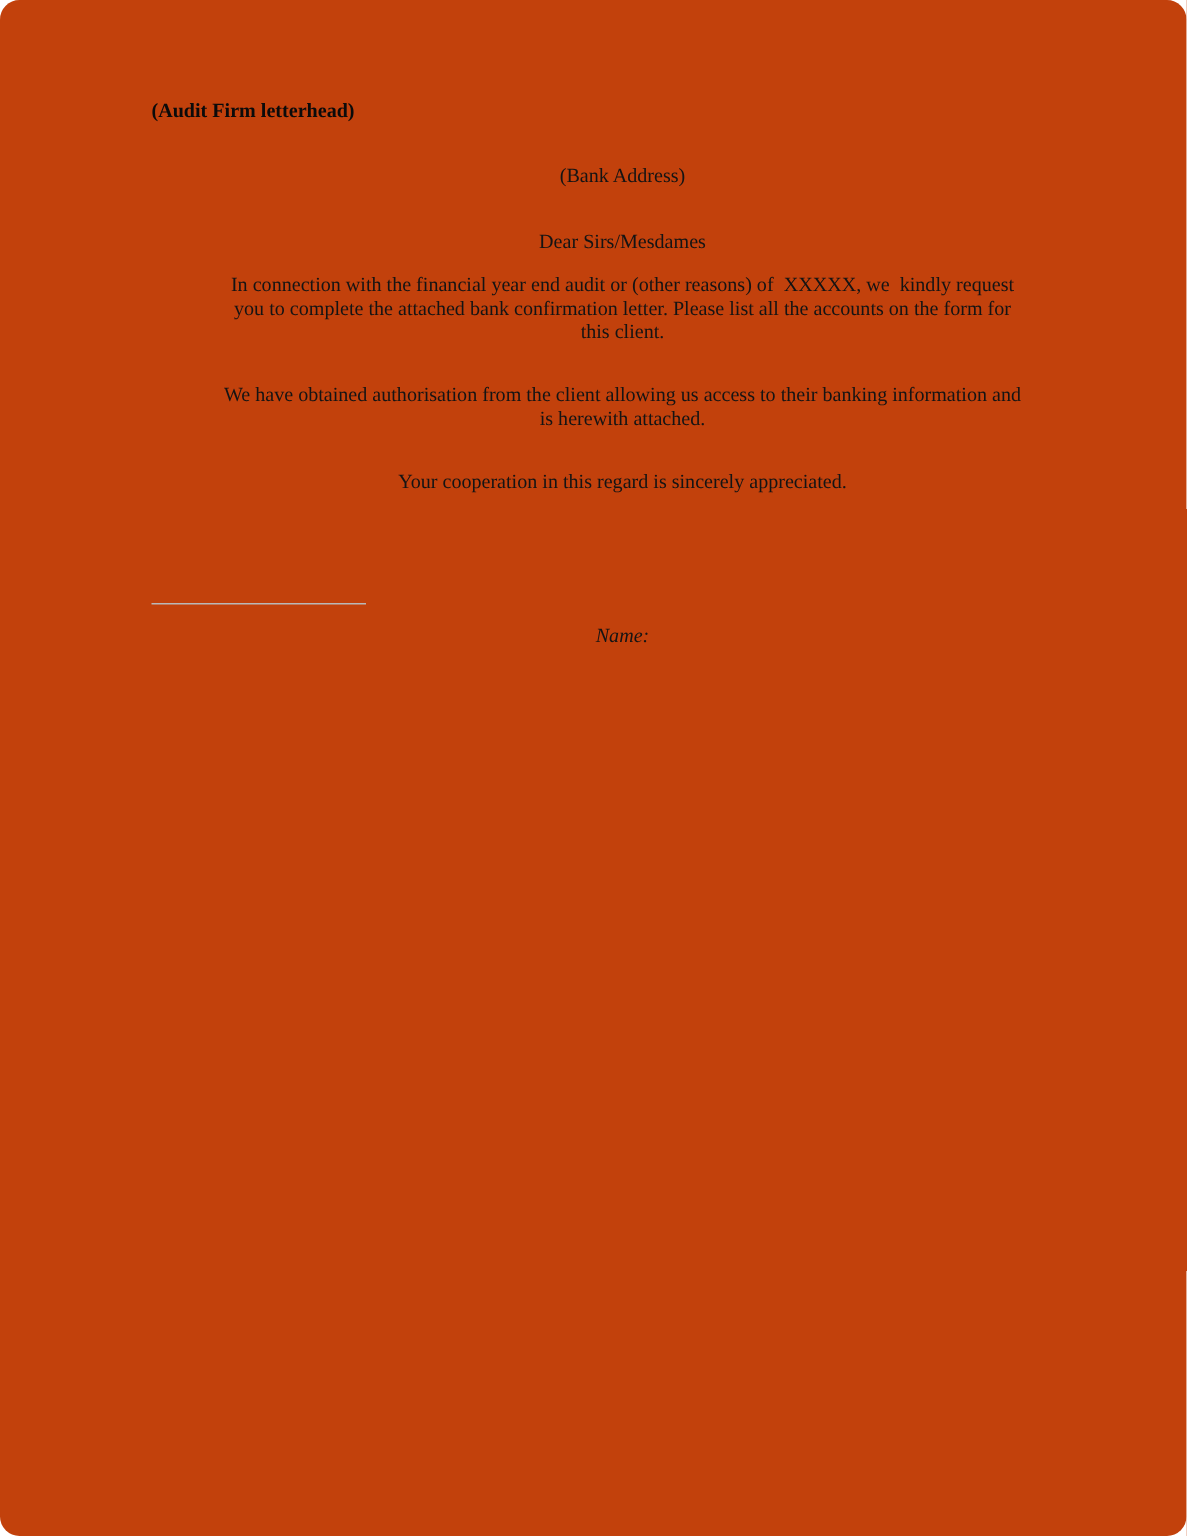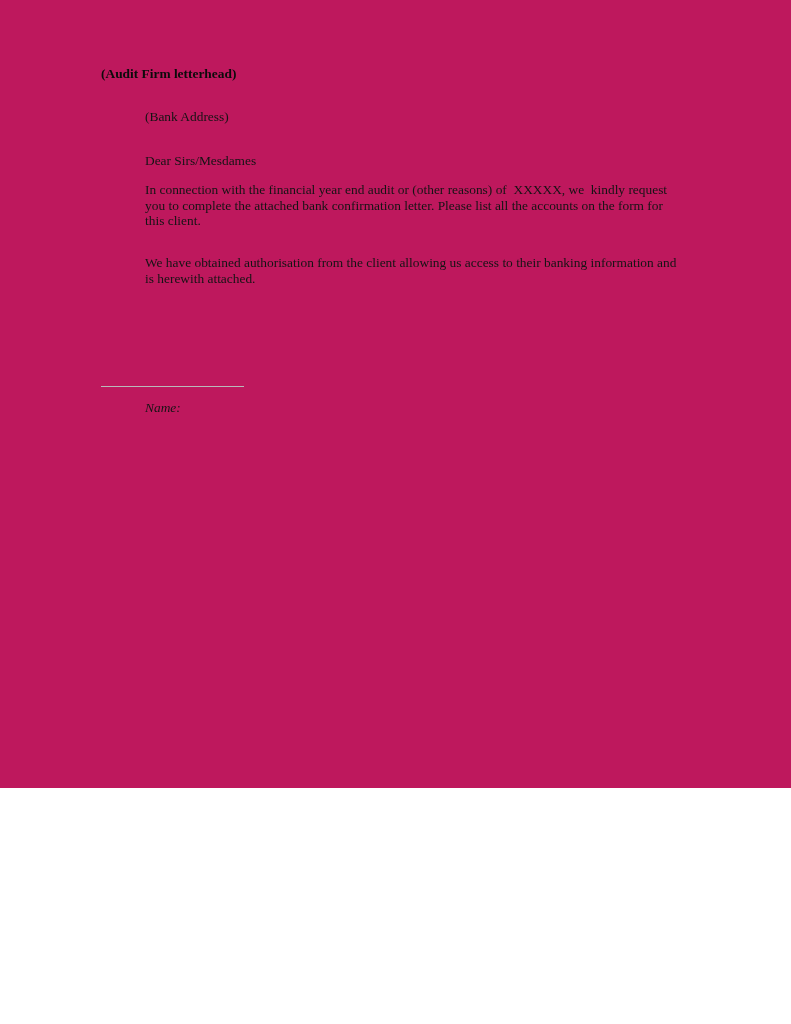--- a/index.html
+++ b/index.html
@@ -11,41 +11,42 @@
 
   body {
     font-family: "Liberation Serif", "DejaVu Serif", serif;
     color: #111111;
     -webkit-font-smoothing: antialiased;
   }
 
   .page {
     position: relative;
     width: 791px;
-    height: 788px;
+    height: 1024px;
     margin: 0 auto;
-    background: #be185d;
+    background: #c2410c;
     overflow: hidden;
     box-sizing: border-box;
+    border-radius: 13px;
   }
 
   
   .letter {
     position: absolute;
     left: 101px;
     top: 66px;
     width: 584px;
   }
 
   .line,
   .para {
     font-size: 13.4px;
     line-height: 15.4px;
     color: #141414;
-    text-align: left;
+    text-align: center;
     white-space: pre-wrap;
     margin-left: 44px;
   }
 
   .letterhead {
     font-weight: bold;
     font-size: 13.4px;
     line-height: 15.4px;
     color: #0b0b0b;
   }
@@ -102,20 +103,21 @@
 
     <div class="gap-para"></div>
 
     <div class="para">We have obtained authorisation from the client allowing us access to their banking information and is herewith attached.</div>
 
     <div class="gap-para"></div>
 
 
     <div class="gap-para"></div>
 
+    <div class="para">Your cooperation in this regard is sincerely appreciated.</div>
 
     <div class="gap-closing"></div>
 
 
     <div class="gap-signature"></div>
 
     <div class="sig-line-wrap">
       <div class="sig-line"></div>
     </div>
 

